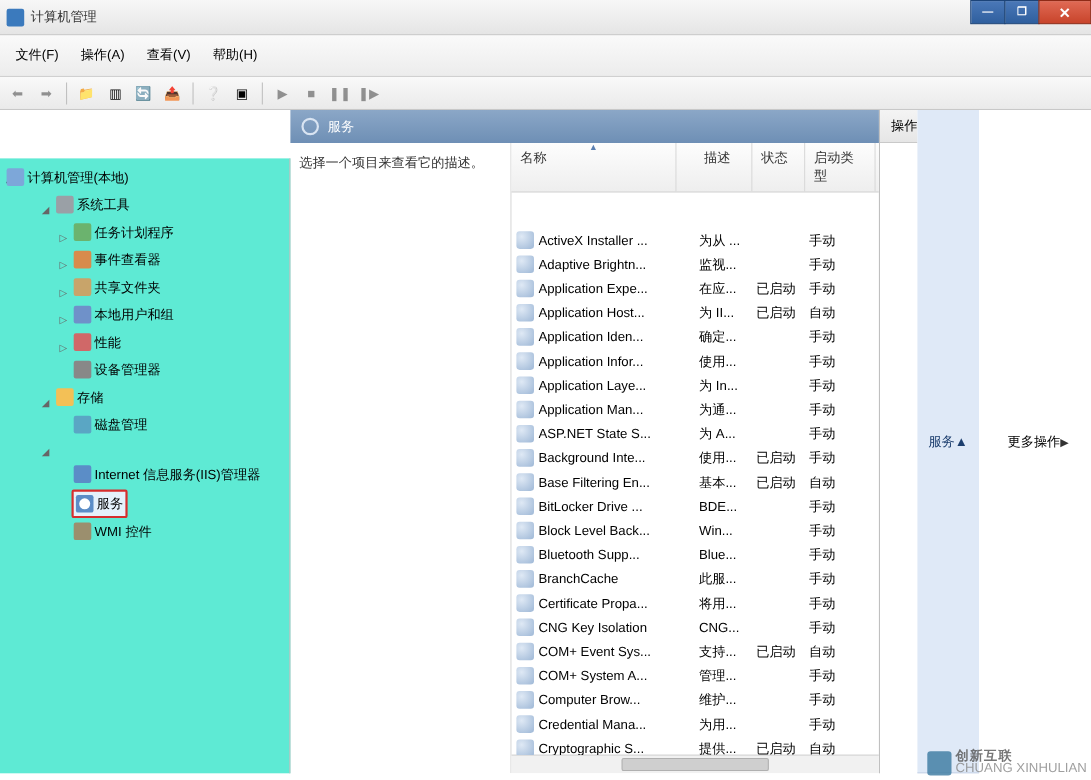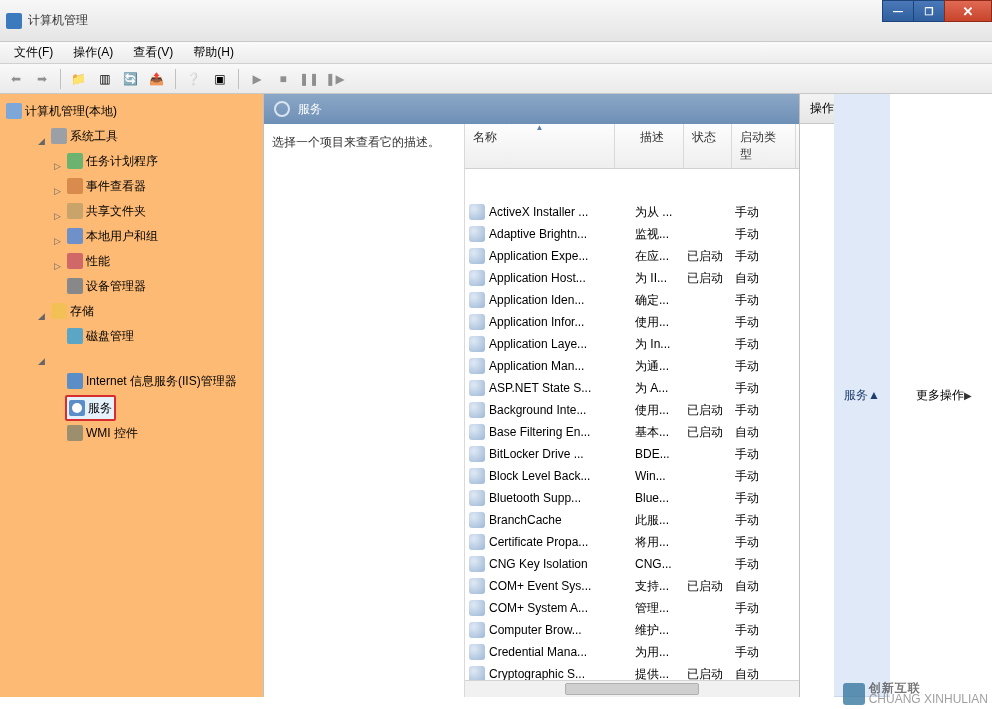--- a/index.html
+++ b/index.html
@@ -1,42 +1,42 @@
 <!DOCTYPE html>
 <html><head>
 <meta charset="utf-8">
 <style>
   * { box-sizing: border-box; margin: 0; padding: 0; font-family: "Microsoft YaHei", "Segoe UI", Tahoma, sans-serif; font-size: 12px; }
   body { background: #fff; width: 992px; height: 709px; overflow: hidden; position: relative; }
 
   
-  .titlebar { height: 42px; background: linear-gradient(#f7f7f7, #e5e5e5); border-bottom: 1px solid #c9c9c9; display: flex; align-items: center; padding-left: 6px; position: relative; }
+  .titlebar { height: 32px; background: linear-gradient(#f7f7f7, #e5e5e5); border-bottom: 1px solid #c9c9c9; display: flex; align-items: center; padding-left: 6px; position: relative; }
   .titlebar .app-icon { width: 16px; height: 16px; background: #3b7abd; border-radius: 2px; margin-right: 6px; display:inline-block;}
   .titlebar .title-text { color: #333; }
   .win-controls { position: absolute; right: 0; top: 0; display: flex; }
   .win-btn { width: 32px; height: 22px; display:flex; align-items:center; justify-content:center; font-size:13px; font-weight:bold;}
   .win-min, .win-max { background: linear-gradient(#4a78b8,#2f5f9e); color:#fff; border:1px solid #1c4479; margin-right:-1px;}
   .win-close { background: linear-gradient(#e06a55,#c8442b); color:#fff; border:1px solid #8f2a16; width:48px;}
   .win-min span, .win-max span { font-size:10px;}
   
   
-  .menubar { height: 22px; background: linear-gradient(#fafafa,#ececec); border-bottom:1px solid #d0d0d0; display:flex; align-items:center; padding-left:6px; gap:4px;}
+  .menubar { height: 38px; background: linear-gradient(#fafafa,#ececec); border-bottom:1px solid #d0d0d0; display:flex; align-items:center; padding-left:6px; gap:4px;}
   .menubar span { padding:2px 8px; cursor:default;}
 
   
   .toolbar { height: 30px; background: linear-gradient(#f9f9f9,#eaeaea); border-bottom:1px solid #c8c8c8; display:flex; align-items:center; padding-left:4px; gap:2px;}
   .tbtn { width:24px; height:24px; display:flex; align-items:center; justify-content:center; border:1px solid transparent; border-radius:2px;}
   .tsep { width:1px; height:20px; background:#c0c0c0; margin:0 4px;}
   .tbtn.dim { opacity:0.4;}
 
   
   .main { display:flex; height: calc(100% - 30px - 22px - 30px - 24px); }
   
   
-  .tree-pane { width: 265px; border-right:1px solid #c0c0c0; padding:6px 4px; overflow:auto; background:#fdba74;}
+  .tree-pane { width: 265px; border-right:1px solid #c0c0c0; padding:6px 4px; overflow:auto; background:#5eead4;margin-top:44px;}
   .tree ul { list-style:none; padding-left:16px;}
   .tree li { white-space:nowrap; line-height:20px;}
   .tree .row { display:inline-flex; align-items:center; gap:3px; padding:1px 2px; cursor:default;}
   .tree .expander { width:11px; height:11px; display:inline-flex; align-items:center; justify-content:center; color:#666; font-size:9px; margin-right:2px;}
   .tree .ico { width:16px; height:16px; display:inline-block; background:#7da7d9; border-radius:2px;}
   .tree .ico.folder { background:#f3c056;}
   .tree .ico.gear { background:#9aa0a6;}
   .tree .ico.sched { background:#6bb36e;}
   .tree .ico.event { background:#d88b4c;}
   .tree .ico.share { background:#c8a46a;}

